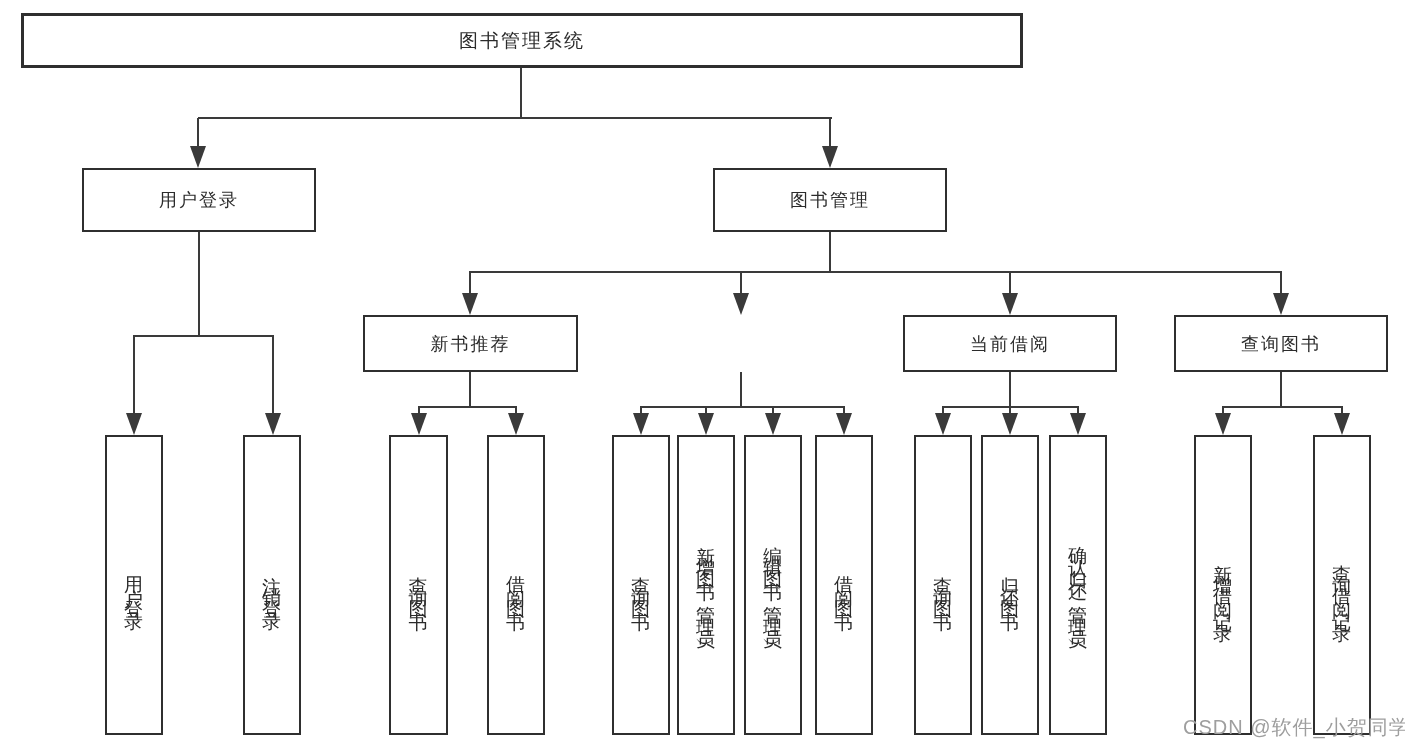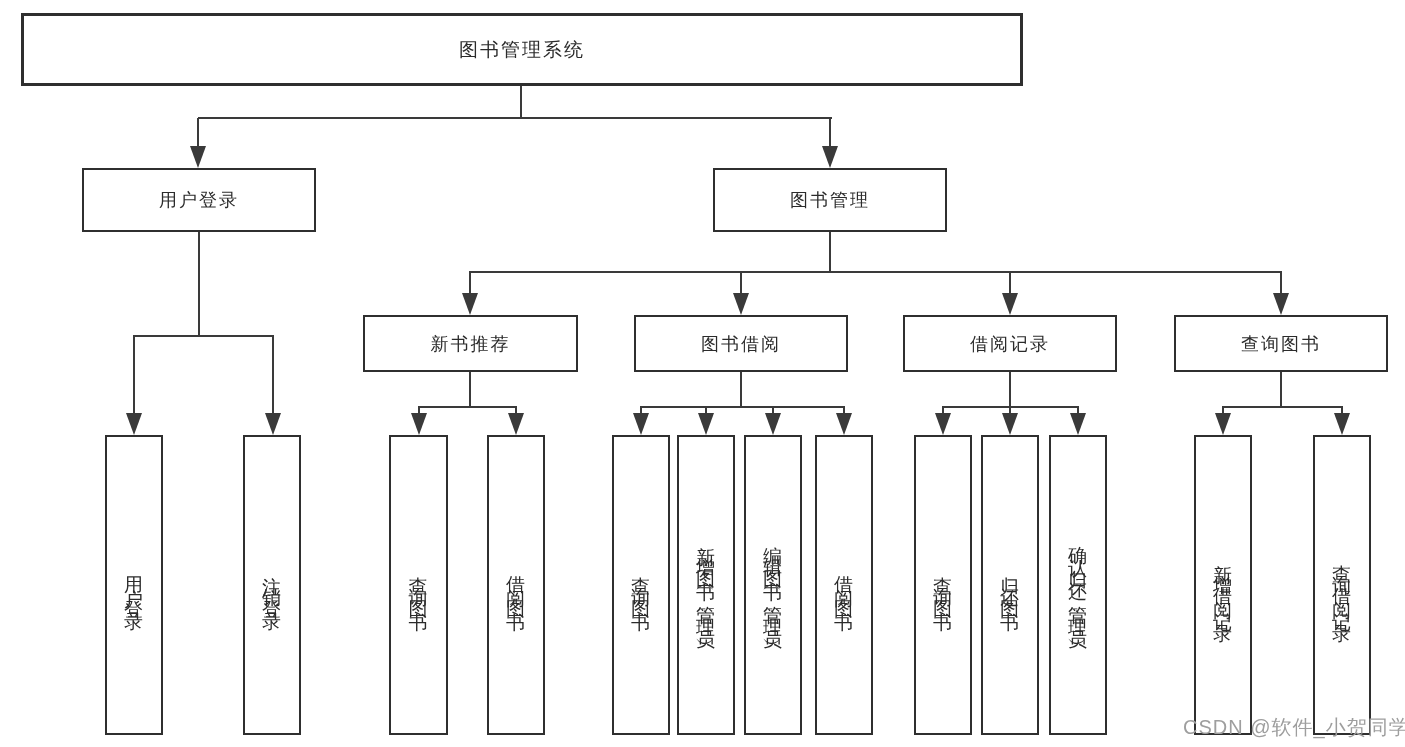--- a/index.html
+++ b/index.html
@@ -133,28 +133,27 @@
   <div class="vl" style="left:1077px;top:407px;height:9px"></div>
   <div class="ar" style="left:1070px;top:413px"></div>
 
   <div class="vl" style="left:1280px;top:372px;height:35px"></div>
   <div class="hl" style="left:1222px;top:406px;width:121px"></div>
   <div class="vl" style="left:1222px;top:407px;height:9px"></div>
   <div class="ar" style="left:1215px;top:413px"></div>
   <div class="vl" style="left:1341px;top:407px;height:9px"></div>
   <div class="ar" style="left:1334px;top:413px"></div>
 
-  <div class="node root" style="left:21px;top:13px;width:1002px;height:73px">图书管理系统</div>
+  <div class="node root" style="left:21px;top:13px;width:1002px;height:55px">图书管理系统</div>
 
   <div class="node l2" style="left:82px;top:168px;width:234px;height:64px">用户登录</div>
   <div class="node l3" style="left:363px;top:315px;width:215px;height:57px">新书推荐</div>
 
   <div class="node l2" style="left:713px;top:168px;width:234px;height:64px">图书管理</div>
-  <div class="node l3" style="left:634px;top:315px;width:214px;height:57px">图书借阅</div>
-  <div class="node l3" style="left:903px;top:315px;width:214px;height:57px">借阅记录</div>
+  <div class="node l3" style="left:903px;top:315px;width:214px;height:57px">当前借阅</div>
   <div class="node l3" style="left:1174px;top:315px;width:214px;height:57px">查询图书</div>
 
   <div class="node leaf" style="left:105px;top:435px;width:58px;height:300px">用户登录</div>
   <div class="node leaf" style="left:243px;top:435px;width:58px;height:300px">注销登录</div>
 
   <div class="node leaf" style="left:389px;top:435px;width:59px;height:300px">查询图书</div>
   <div class="node leaf" style="left:487px;top:435px;width:58px;height:300px">借阅图书</div>
 
   <div class="node leaf" style="left:612px;top:435px;width:58px;height:300px">查询图书</div>
   <div class="node leaf" style="left:677px;top:435px;width:58px;height:300px">新增图书（管理员）</div>

